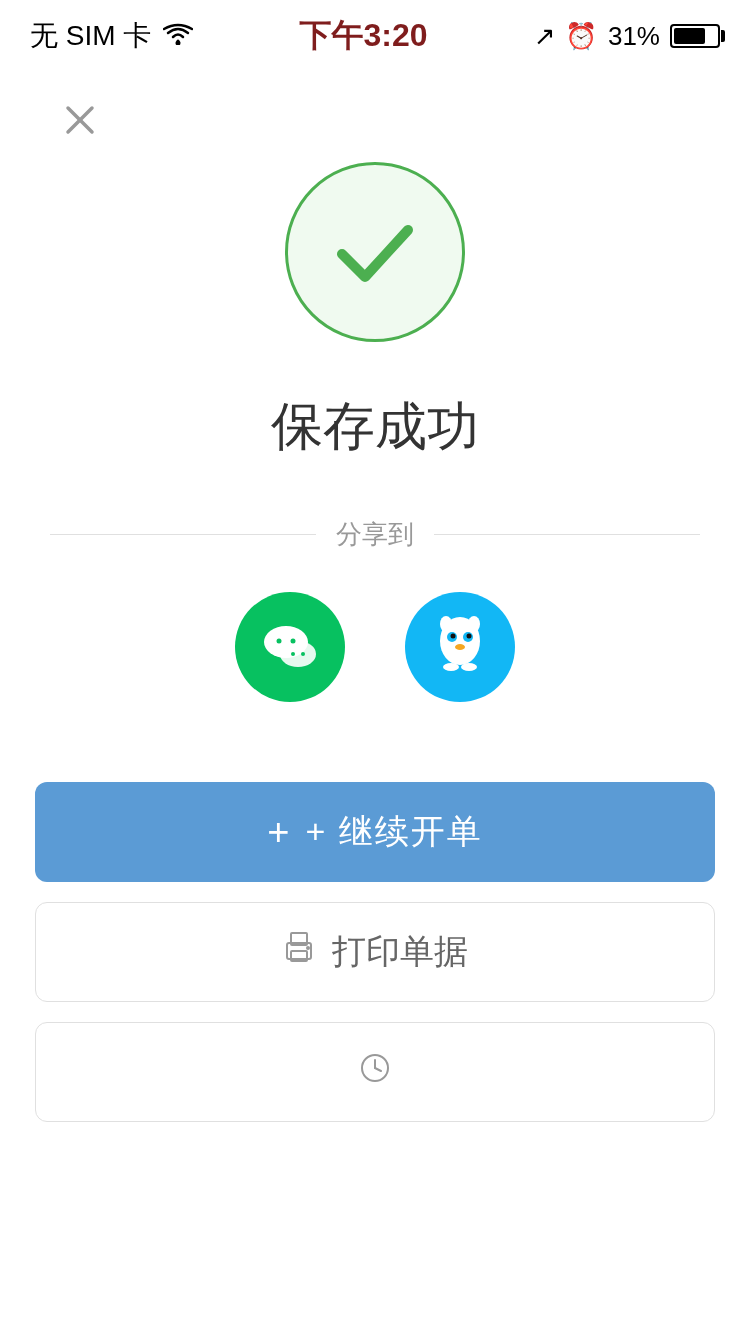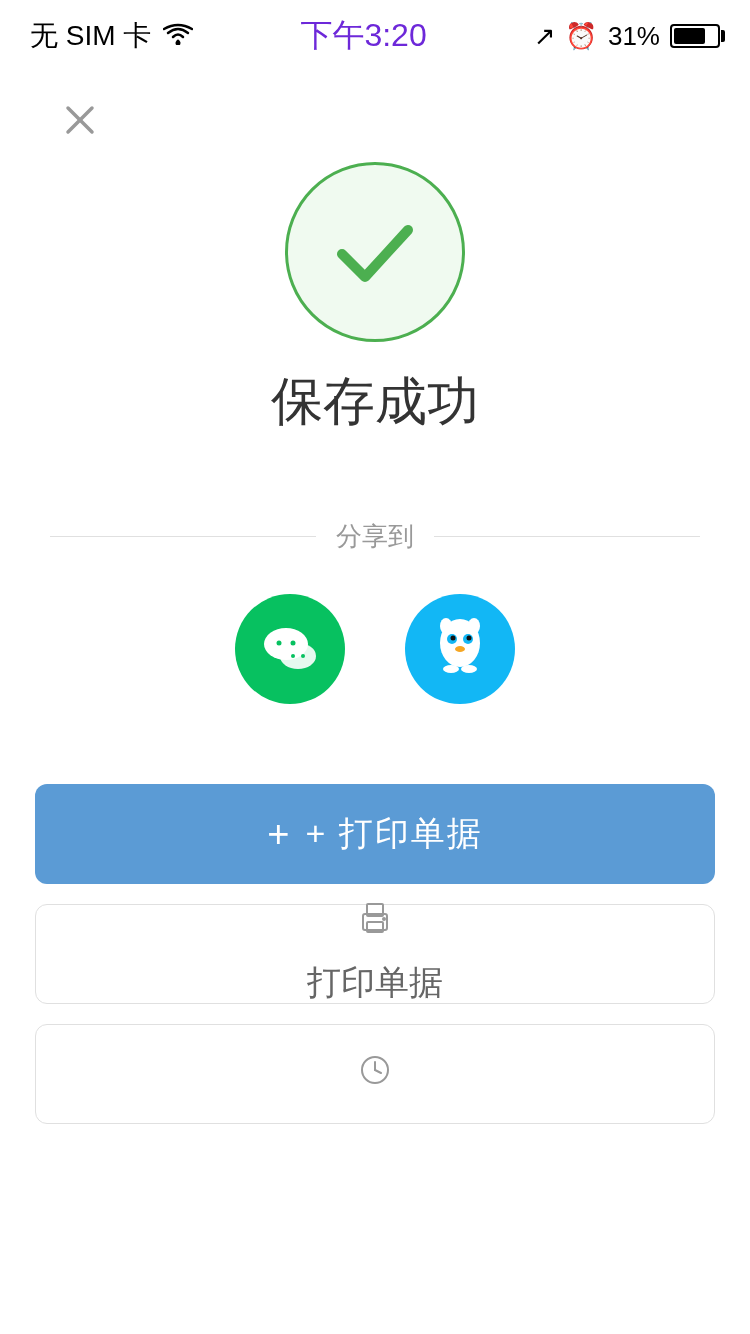--- a/index.html
+++ b/index.html
@@ -31,22 +31,22 @@
     .status-left {
       display: flex;
       align-items: center;
       gap: 12px;
       font-size: 28px;
       color: #000;
     }
 
     .status-center {
       font-size: 32px;
-      font-weight: 400;
-      color: #6d28d9;
+      font-weight: 700;
+      color: #7f1d1d;
     }
 
     .status-right {
       display: flex;
       align-items: center;
       gap: 10px;
       font-size: 26px;
       color: #000;
     }
 
@@ -116,30 +116,30 @@
       display: flex;
       align-items: center;
       justify-content: center;
       margin-top: 30px;
     }
 
     
     .success-title {
       font-size: 52px;
       color: #333333;
-      margin-top: 25px;
+      margin-top: 50px;
       font-weight: 400;
     }
 
     
     .share-divider {
       width: 650px;
       display: flex;
       align-items: center;
-      margin-top: 82px;
+      margin-top: 55px;
       gap: 20px;
     }
 
     .divider-line {
       flex: 1;
       height: 1px;
       background: #e0e0e0;
     }
 
     .share-label {
@@ -203,21 +203,20 @@
       background: #ffffff;
       border: 1px solid #e0e0e0;
       border-radius: 12px;
       display: flex;
       align-items: center;
       justify-content: center;
       gap: 16px;
       cursor: pointer;
       font-size: 34px;
       color: #666666;
-      flex-direction: column;
     }
   </style>
 </head>
 <body>
 
 <div class="status-bar">
   <div class="status-left">
     <span>无 SIM 卡</span>
     <span>
       <svg width="30" height="22" viewBox="0 0 30 22">
@@ -297,21 +296,21 @@
         <ellipse cx="23" cy="56" rx="8" ry="4" fill="white"></ellipse>
         <ellipse cx="41" cy="56" rx="8" ry="4" fill="white"></ellipse>
       </svg>
     </div>
   </div>
 
   <div class="action-buttons">
 
     <button class="btn-primary">
       <span style="font-size:38px; font-weight:300;">+</span>
-      <span style="font-weight:400; letter-spacing:2px;">+ 打印单据</span>
+      <span style="font-weight:400; letter-spacing:2px;">+ 继续开单</span>
     </button>
 
     <button class="btn-secondary">
       <span>
         <svg width="34" height="34" viewBox="0 0 34 34">
           <rect x="5" y="12" width="24" height="16" rx="2" fill="none" stroke="#999" stroke-width="2"></rect>
           <rect x="9" y="2" width="16" height="12" rx="1" fill="none" stroke="#999" stroke-width="2"></rect>
           <rect x="9" y="20" width="16" height="10" rx="1" fill="none" stroke="#999" stroke-width="2"></rect>
           <circle cx="26" cy="17" r="2" fill="#999"></circle>
         </svg>

